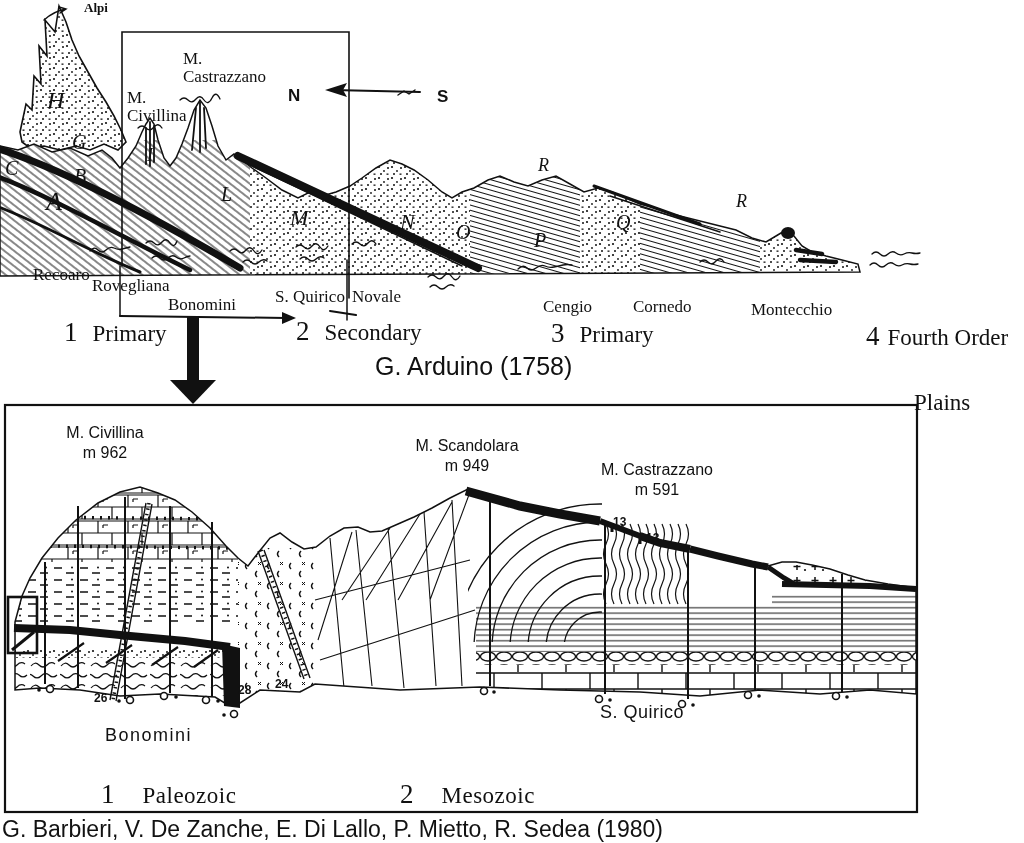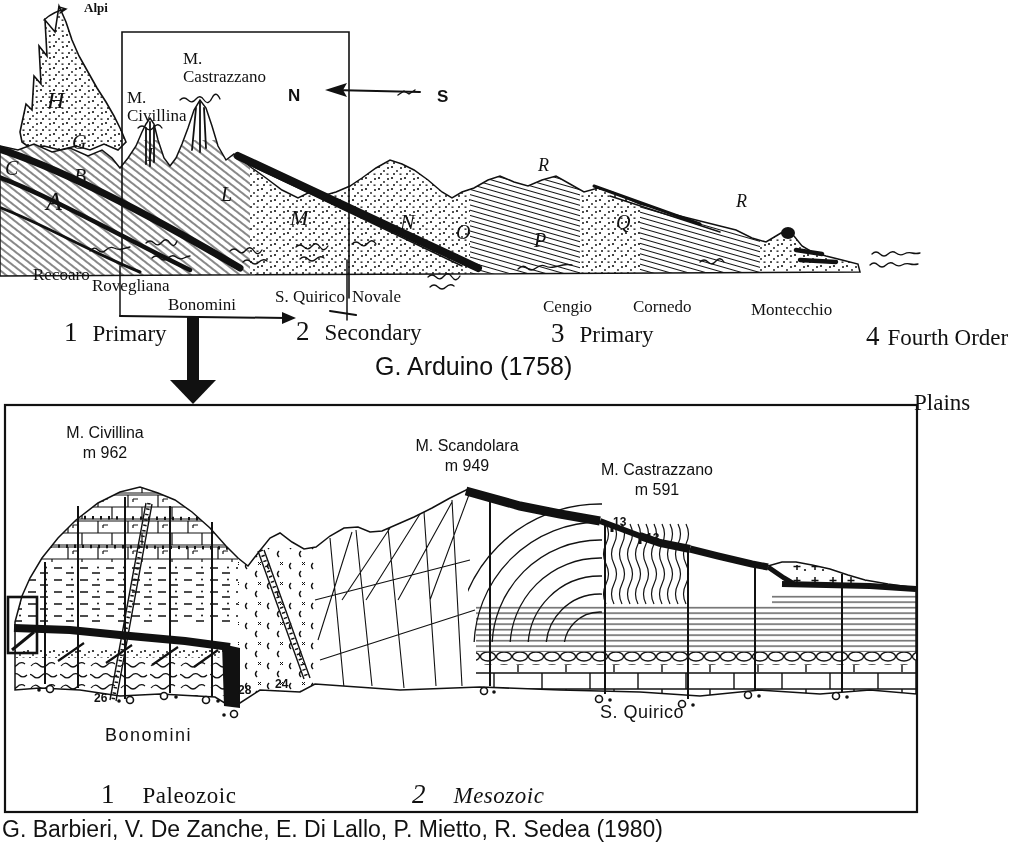--- a/index.html
+++ b/index.html
@@ -338,19 +338,19 @@
 <div class="lbl dipnum" style="left:275px;top:678px;">24</div>
 <div class="lbl dipnum" style="left:613px;top:516px;">13</div>
 <div class="lbl dipnum" style="left:646px;top:532px;">13</div>
 
 <div class="lbl sans" style="left:105px;top:726px;font-size:18px;letter-spacing:1.5px;">Bonomini</div>
 <div class="lbl sans" style="left:600px;top:703px;font-size:18px;letter-spacing:0.5px;">S. Quirico</div>
 
 <div class="lbl legend-bot" style="left:101px;top:780px;">
   <span class="lnum">1</span><span>Paleozoic</span>
 </div>
-<div class="lbl legend-bot" style="left:412px;top:780px;font-style:italic;">
+<div class="lbl legend-bot" style="left:400px;top:780px;">
   <span class="lnum">2</span><span>Mesozoic</span>
 </div>
 
 <div class="lbl sans" style="left:2px;top:817px;font-size:23px;">G. Barbieri, V. De Zanche, E. Di Lallo, P. Mietto, R. Sedea (1980)</div>
 
 </div>
 
 </body></html>

